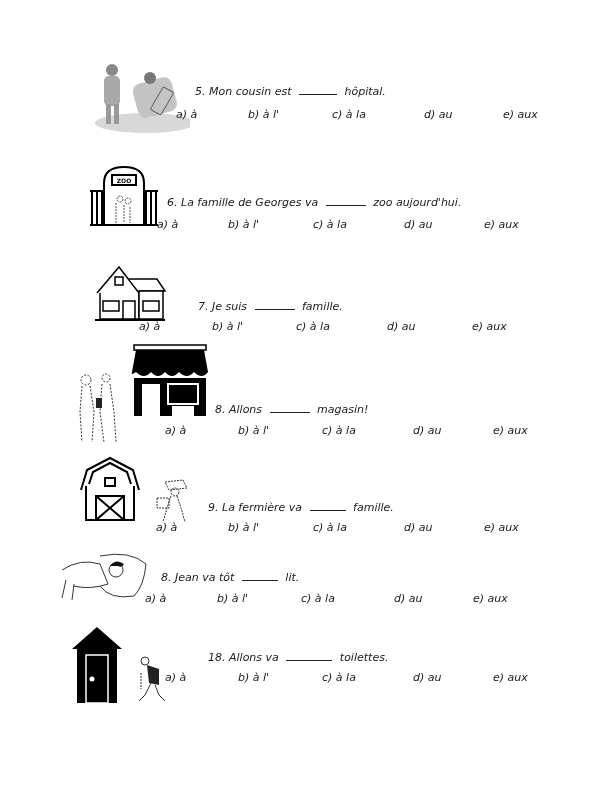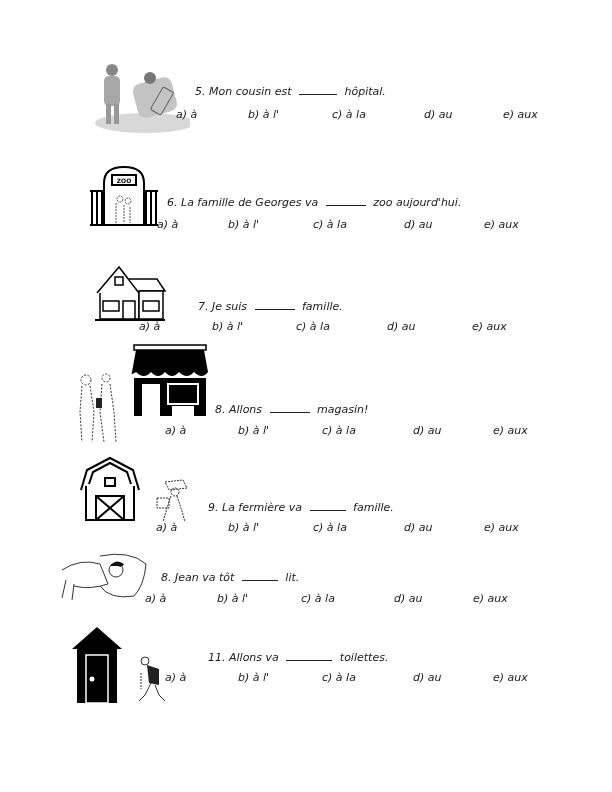--- a/index.html
+++ b/index.html
@@ -202,21 +202,21 @@
   <svg width="30" height="48" viewBox="0 0 30 48">
     <circle cx="8" cy="6" r="4" fill="none" stroke="#333"></circle>
     <path d="M10 10 L22 14 L22 30 L12 28 Z" fill="#222"></path>
     <g fill="none" stroke="#333" stroke-width="1">
       <path d="M14 28 L8 40 L2 46 M18 30 L22 40 L28 46"></path>
       <path d="M4 18 L4 34" stroke-dasharray="2 1"></path>
     </g>
   </svg>
 </div>
 <div class="q" style="left:208px;top:651px;">
-  <span>11.</span>
+  <span>18.</span>
   <span>Allons va</span>
   <span class="blank" style="width:46px;"></span>
   <span>toilettes.</span>
 </div>
 <div class="opt" style="left:165px;top:671px;">a) à</div>
 <div class="opt" style="left:238px;top:671px;">b) à l'</div>
 <div class="opt" style="left:322px;top:671px;">c) à la</div>
 <div class="opt" style="left:413px;top:671px;">d) au</div>
 <div class="opt" style="left:493px;top:671px;">e) aux</div>
 

